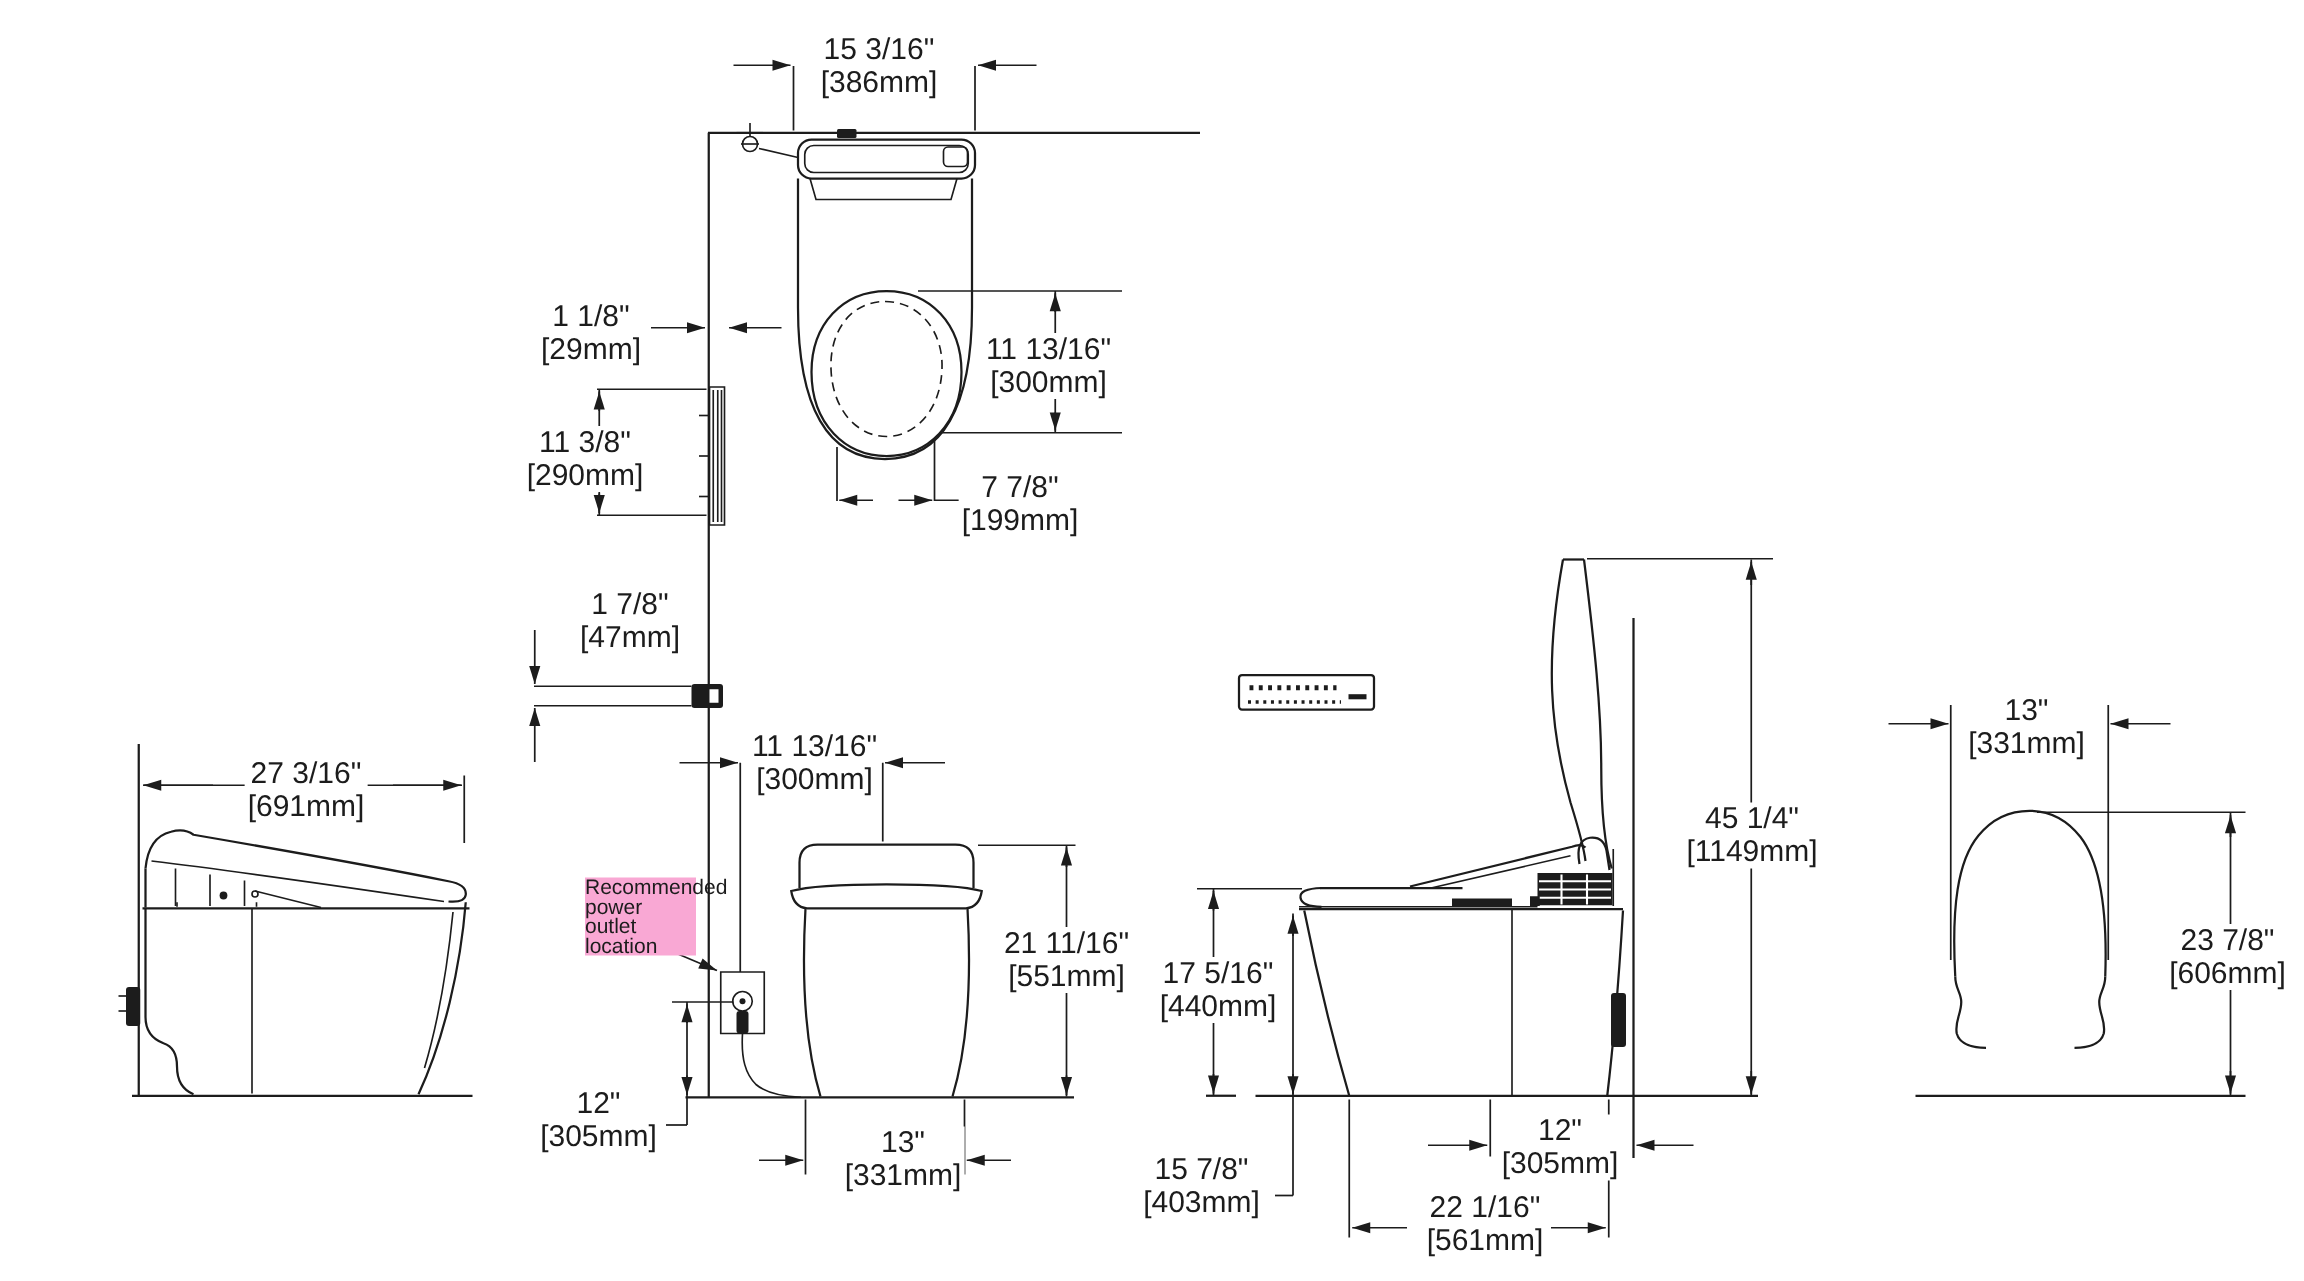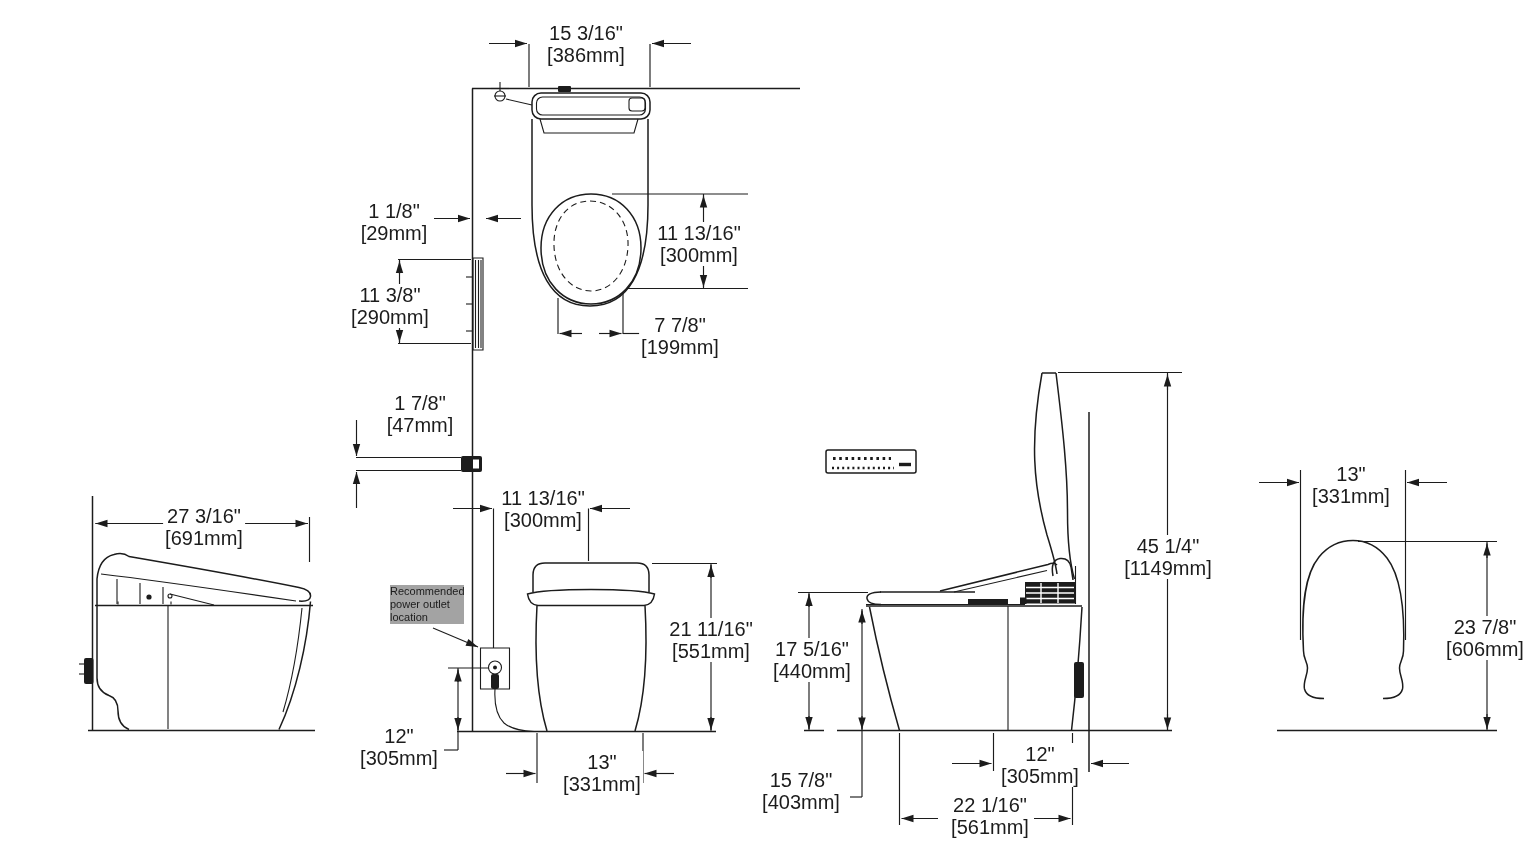--- a/index.html
+++ b/index.html
@@ -12,22 +12,22 @@
   .ol{fill:none;stroke:#1c1c1c;stroke-width:1.5;}
   .tn{fill:none;stroke:#1c1c1c;stroke-width:1.1;}
   .dl{fill:none;stroke:#1c1c1c;stroke-width:1.15;}
   .fl{fill:#1c1c1c;stroke:none;}
   .wt{stroke:#ffffff;stroke-width:1.4;fill:none;}
   .dsh{fill:none;stroke:#1c1c1c;stroke-width:1.1;stroke-dasharray:6 4;}
   .dim{position:absolute;transform:translateX(-50%);text-align:center;
        font-size:20px;line-height:22px;color:#1c1c1c;background:#fff;
        padding:0 2px;white-space:nowrap;}
   .dim span{display:block;}
-  .note{position:absolute;width:74px;font-size:11px;line-height:13px;
-        color:#1c1c1c;background:#a3a3a3;text-align:left;}
+  .note{position:absolute;width:74px;font-size:14px;line-height:13px;
+        color:#1c1c1c;background:#f9a8d4;text-align:left;}
 </style>
 </head>
 <body>
 
 <div id="stage">
 
 <svg id="linework" width="1536" height="854" viewBox="0 0 1536 854">
   <defs>
     <marker id="ma" markerUnits="userSpaceOnUse" markerWidth="14" markerHeight="10" refX="13" refY="5" orient="auto">
       <path d="M1,1.3 L13,5 L1,8.7 Z" fill="#1c1c1c"></path>

